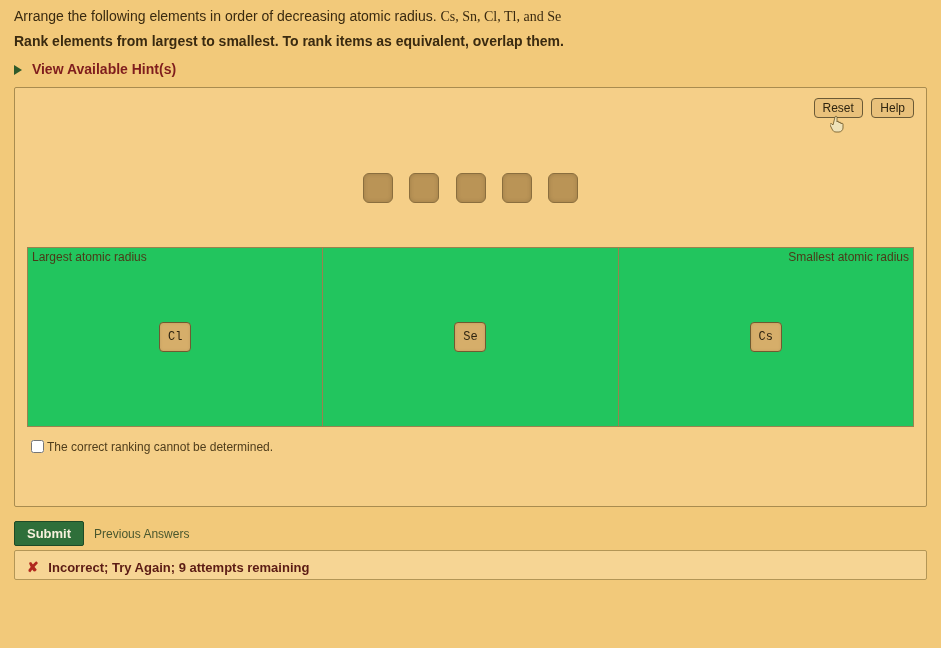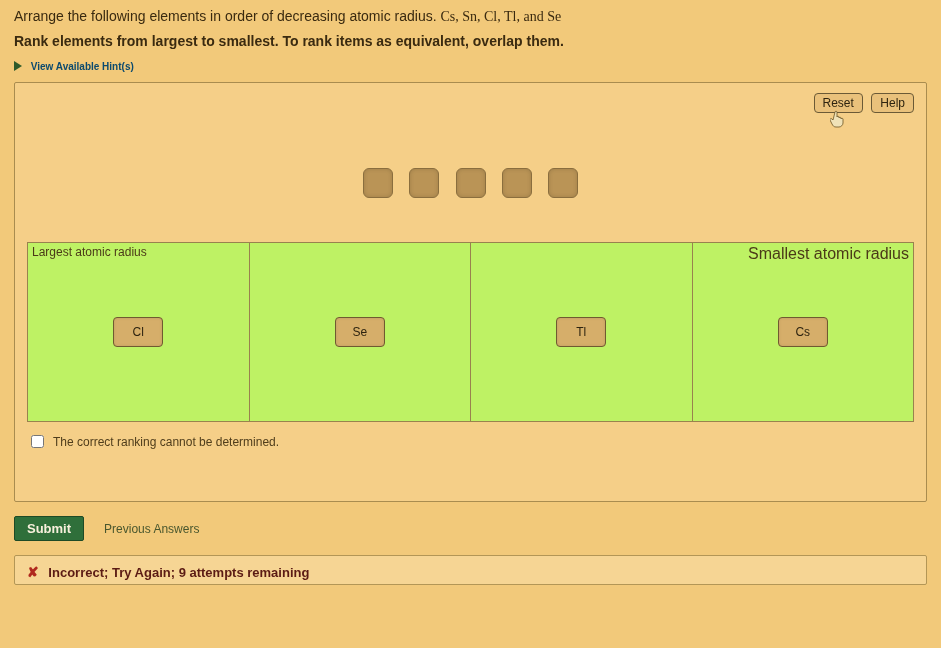--- a/index.html
+++ b/index.html
@@ -23,23 +23,23 @@
   .q-line1 .elem {
     font-family: "Times New Roman", serif;
     text-align: right;
   }
   .q-line2 {
     font-size: 14px;
     font-weight: bold;
     margin-bottom: 12px;
   }
   .hints-toggle {
-    font-size: 10px;
-    font-weight: bold;
-    color: #0c4a6e;
+    font-size: 14px;
+    font-weight: bold;
+    color: #7f1d1d;
     cursor: pointer;
     margin-bottom: 10px;
     user-select: none;
   }
   .hints-toggle .tri {
     display: inline-block;
     width: 0; height: 0;
     border-top: 5px solid transparent;
     border-bottom: 5px solid transparent;
     border-left: 8px solid #2f5a2a;
@@ -88,21 +88,21 @@
     height: 30px;
     margin: 0 6px;
     border: 1px solid #8a6e3e;
     border-radius: 6px;
     background: #ba9456;
     box-shadow: inset 0 0 4px rgba(0,0,0,0.15);
   }
   .rank-grid {
     display: flex;
     border: 1px solid #99824e;
-    background: #bef264;
+    background: #22c55e;
     height: 180px;
     position: relative;
   }
   .col {
     flex: 1 1 0;
     border-right: 1px solid #99824e;
     position: relative;
     display: flex;
     align-items: center;
     justify-content: center;
@@ -112,72 +112,72 @@
     position: absolute;
     top: 2px;
     left: 4px;
     font-size: 12px;
     color: #4b3a18;
   }
   .edge-label-right {
     position: absolute;
     top: 2px;
     right: 4px;
-    font-size: 16px;
+    font-size: 12px;
     color: #4b3a18;
   }
   .tile {
-    width: 50px;
+    width: 32px;
     height: 30px;
     border: 1px solid #6f5a30;
     border-radius: 4px;
     background: #d6ae6a;
     font-size: 12px;
     display: flex;
     align-items: center;
     justify-content: center;
     color: #2e2410;
     cursor: grab;
     box-shadow: inset 0 0 3px rgba(0,0,0,0.1);
+    font-family: Liberation Mono, monospace;
   }
   .undet-row {
     margin-top: 10px;
     font-size: 12px;
     color: #4f3d1b;
     display: flex;
     align-items: center;
-    gap: 6px;
   }
   .undet-row input[type="checkbox"]{
     width: 13px; height: 13px;
     accent-color: #8a7342;
   }
   .submit-row {
     margin-top: 14px;
     display: flex;
     align-items: center;
-    gap: 20px;
+    gap: 10px;
   }
   .submit-btn {
     background: #2f6f3a;
     border: 1px solid #1e4a26;
     color: #f7f0dc;
     font-size: 13px;
     font-weight: bold;
     padding: 4px 12px;
     cursor: pointer;
     border-radius: 2px;
   }
   .prev-ans {
     font-size: 12px;
     color: #4a572e;
     cursor: pointer;
   }
   .feedback-box {
-    margin-top: 14px;
+    margin-top: 4px;
     border: 1px solid #b39656;
     border-radius: 2px;
     padding: 8px 12px 4px 12px;
     background: #f6d594;
     position: relative;
     overflow: hidden;
   }
   .fb-head {
     font-size: 13px;
     font-weight: bold;
@@ -241,23 +241,20 @@
       <div class="edge-label-left">Largest atomic radius</div>
       <div class="edge-label-right">Smallest atomic radius</div>
 
       <div class="col">
         <div class="tile">Cl</div>
       </div>
       <div class="col">
         <div class="tile">Se</div>
       </div>
       <div class="col">
-        <div class="tile">Tl</div>
-      </div>
-      <div class="col">
         <div class="tile">Cs</div>
       </div>
     </div>
 
     <div class="undet-row">
       <input type="checkbox" style="">
       <span>The correct ranking cannot be determined.</span>
     </div>
 
   </div>

